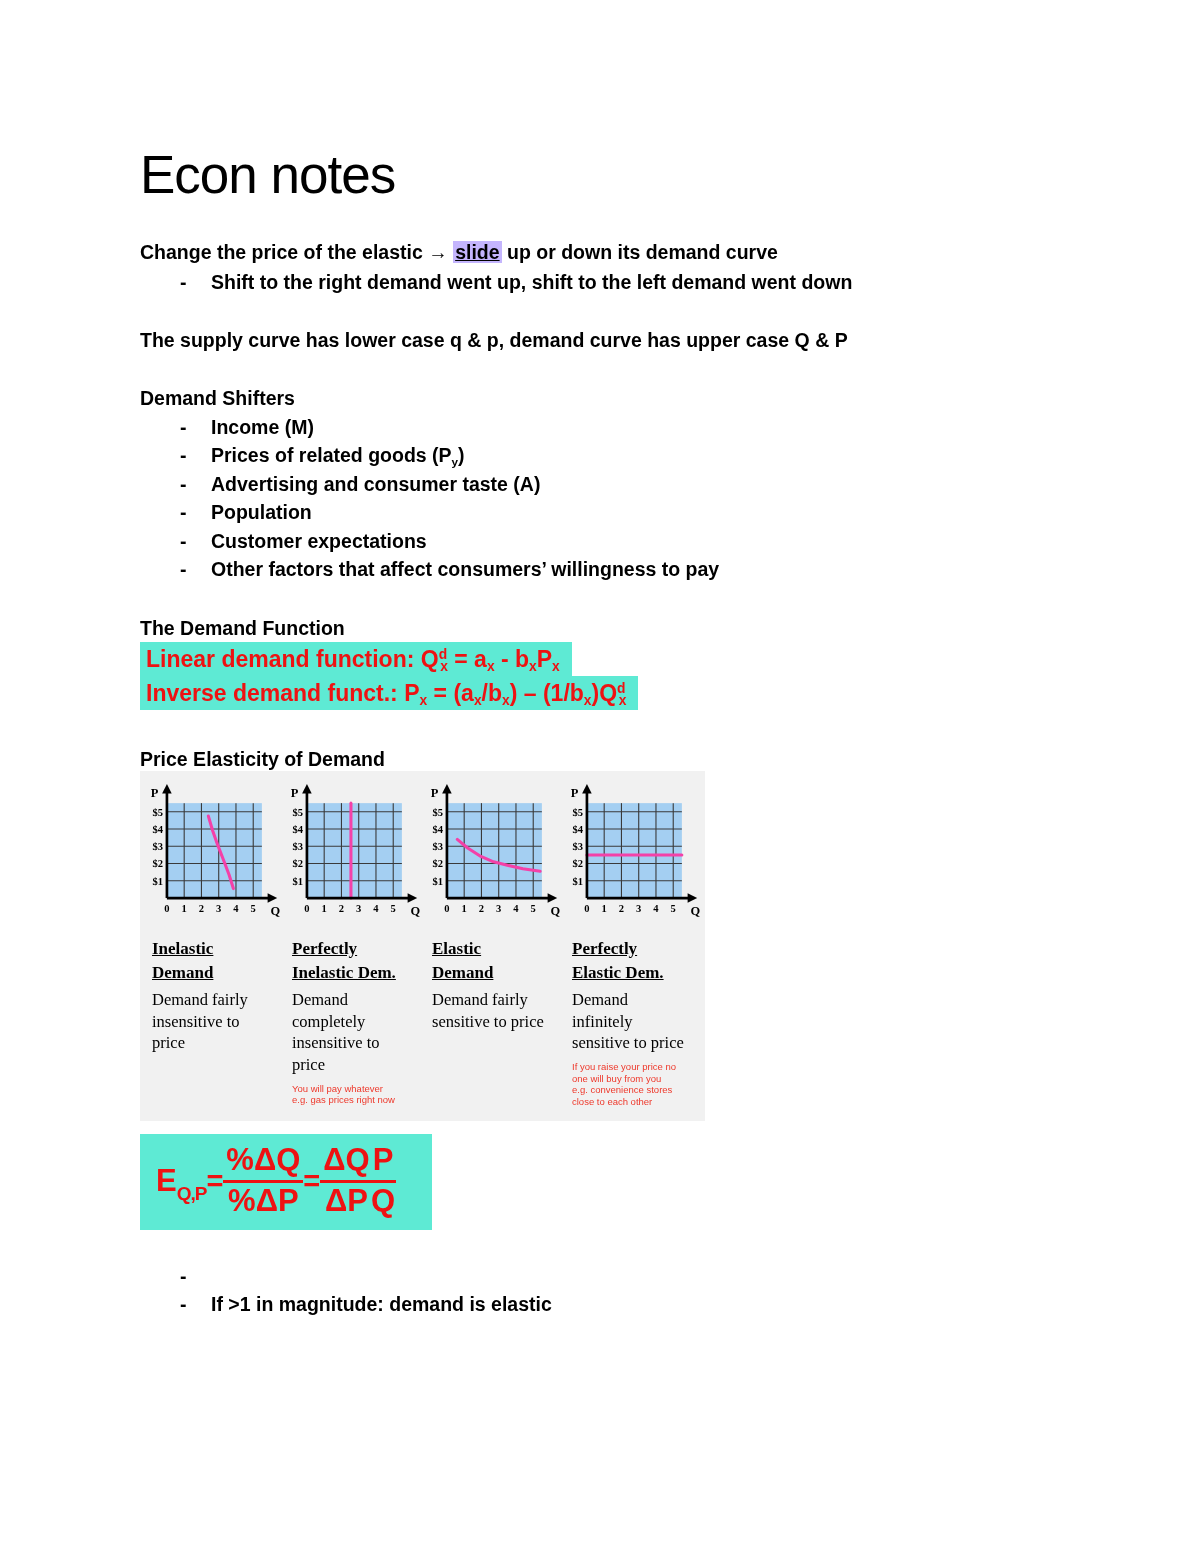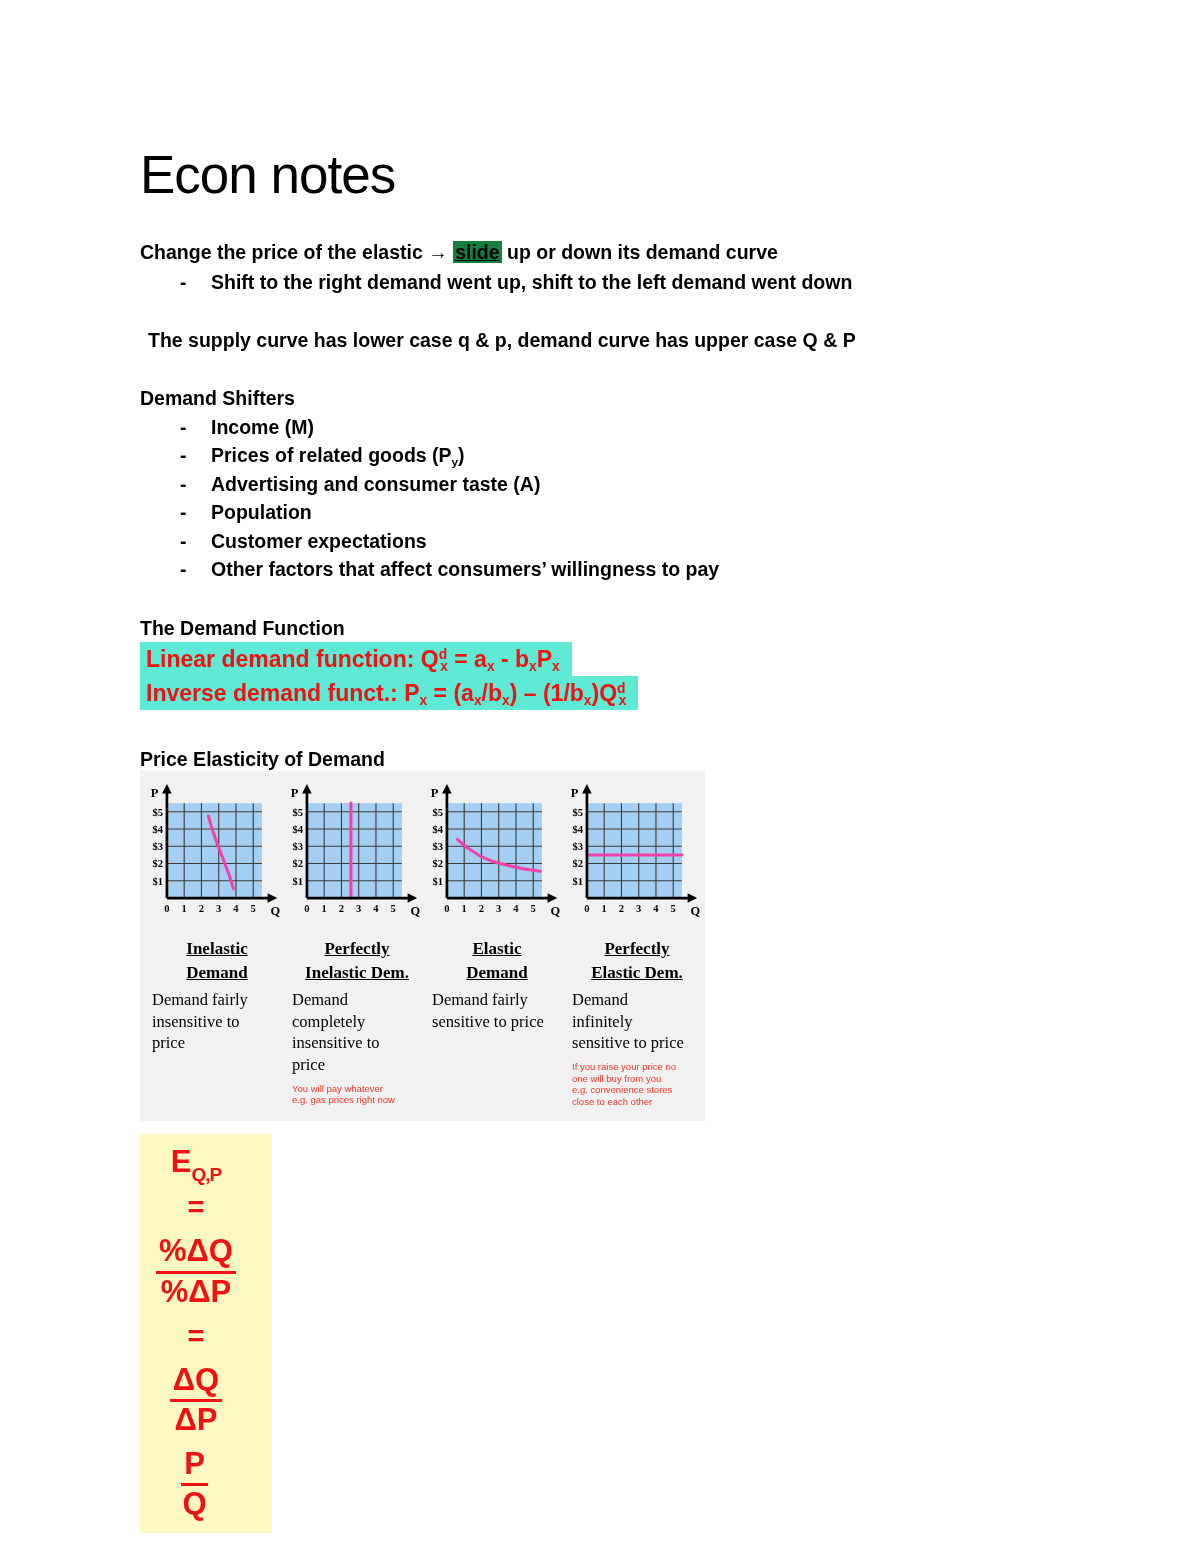--- a/index.html
+++ b/index.html
@@ -6,28 +6,28 @@
   body{
     width:1200px;height:1553px;background:#ffffff;color:#000;
     font-family:"Liberation Sans",sans-serif;
     -webkit-font-smoothing:antialiased;overflow:hidden;
   }
   .page{padding:147px 55px 0 140px;}
 
   h1.doc-title{font-weight:normal;font-size:53px;line-height:56px;margin:0 0 35px 0;letter-spacing:-1px;}
 
   .txt{font-size:19.5px;line-height:29.5px;font-weight:bold;margin:0;}
-  .hl{background:#15803d;padding:0 2px;text-align:right;}
+  .hl{background:#c4b5fd;padding:0 2px;text-align:right;}
   .hl.ul{text-decoration:underline;}
   .arr{font-weight:bold;}
 
   .row{display:flex;font-size:19.5px;line-height:29.5px;font-weight:bold;}
   .row .dash{flex:none;width:31px;margin-left:40px;}
 
-  .supply{margin-top:28.5px;margin-left:8px;}
+  .supply{margin-top:28.5px;}
   .sec-heading{font-size:19.5px;line-height:29px;font-weight:bold;margin:0;}
   .shifters-heading{margin-top:28.5px;}
   .shifter-row{line-height:28.6px;}
   .df-heading{margin-top:29.5px;line-height:28px;}
 
   .red-line{display:table;background:#5eead4;color:#ee1212;font-weight:bold;
     font-size:23px;line-height:30px;padding:2px 12px 2px 6px;white-space:nowrap;}
   sub,sup{font-size:60%;line-height:0;}
   sup{vertical-align:0.55em;}
   sub{vertical-align:-0.3em;}
@@ -35,28 +35,28 @@
 
   .pe-heading{margin-top:38px;line-height:23px;margin-bottom:0;}
 
   .panel{width:563px;background:#f1f1f1;padding:10px 0 14px 2px;display:flex;}
   .chart-col{width:140px;flex:none;}
   svg.mini{display:block;}
   svg.mini text{font-family:"Liberation Serif",serif;}
   svg.mini .tick{font-size:11px;font-weight:bold;}
   svg.mini .ax-lab{font-size:13px;font-weight:bold;}
   .chart-title{font-family:"Liberation Serif",serif;font-weight:bold;font-size:17px;line-height:1.45;
-    text-decoration:underline;white-space:pre-line;margin:12px 0 3px 10px;text-align:center;}
+    text-decoration:underline;white-space:pre-line;margin:12px 0 3px 10px;}
   .chart-desc{font-family:"Liberation Serif",serif;font-size:16.5px;line-height:1.32;margin:3px 12px 0 10px;}
   .chart-note{color:#ee392c;font-size:9.5px;line-height:1.22;white-space:pre-line;margin:7px 0 0 10px;}
 
   .pct{margin-top:28px;}
 
-  .formula-box{margin-top:13px;width:max-content;display:flex;align-items:center;background:#fef9c3;
-    color:#ee1212;font-weight:bold;font-size:31px;padding:10px 36px 12px 16px;gap:11px;flex-direction:column;}
+  .formula-box{margin-top:13px;width:max-content;display:flex;align-items:center;background:#5eead4;
+    color:#ee1212;font-weight:bold;font-size:31px;padding:10px 36px 12px 16px;}
   .e-term sub{font-size:19px;vertical-align:-0.45em;letter-spacing:-1px;}
   .f-eq{font-size:29px;}
   .frac{display:inline-flex;flex-direction:column;align-items:center;line-height:1.05;}
   .frac .num{border-bottom:3.5px solid #ee1212;padding:0 3px 3px 3px;}
   .frac .den{padding-top:2px;}
   .frac + .frac{margin-left:-3px;}
 
   .concl{margin-top:32px;}
   .concl .row{line-height:28.5px;}
 </style>

